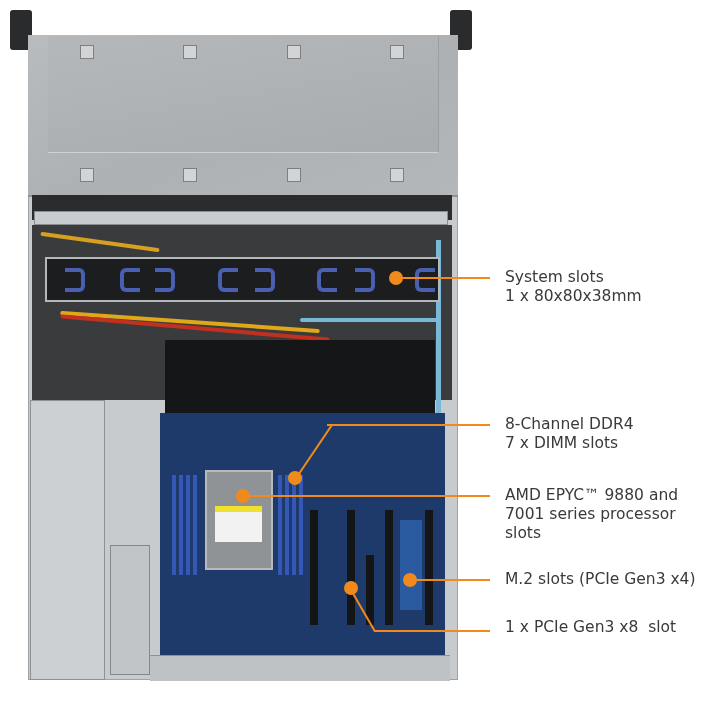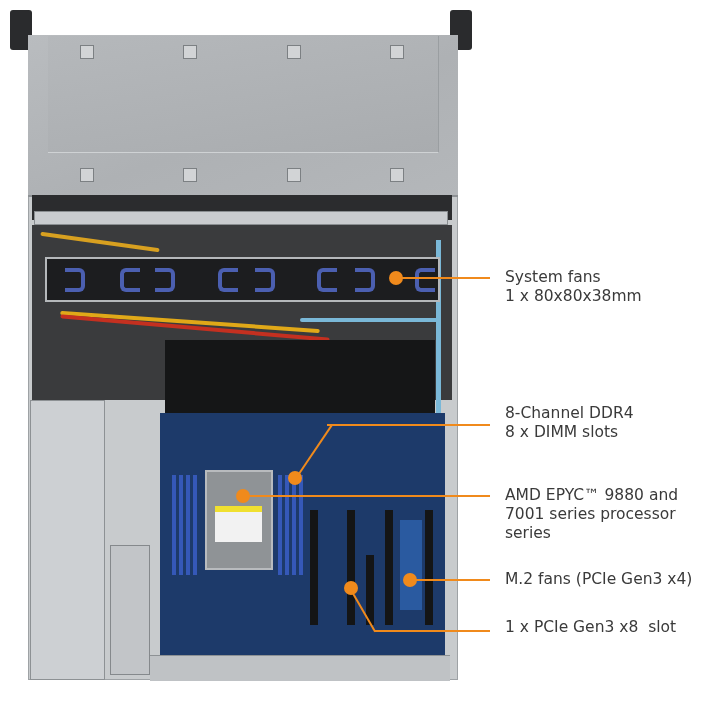--- a/index.html
+++ b/index.html
@@ -130,34 +130,34 @@
 <div class="abs line" style="left:243px;top:495px;width:247px"></div>
 
 <div class="abs dot" style="left:403px;top:573px"></div>
 <div class="abs line" style="left:410px;top:579px;width:80px"></div>
 
 <div class="abs dot" style="left:344px;top:581px"></div>
 <div class="abs line" style="left:351px;top:588px;width:50px;transform-origin:0 0;transform:rotate(60deg)"></div>
 <div class="abs line" style="left:375px;top:630px;width:115px"></div>
 
 <div class="abs label" style="top:268px">
-  <div>System fans</div>
+  <div>System slots</div>
   <div>1 x 80x80x38mm</div>
 </div>
 
-<div class="abs label" style="top:404px">
+<div class="abs label" style="top:415px">
   <div>8-Channel DDR4</div>
-  <div>8 x DIMM slots</div>
+  <div>7 x DIMM slots</div>
 </div>
 
 <div class="abs label" style="top:486px">
   <div>AMD EPYC™ 9880 and</div>
   <div>7001 series processor</div>
-  <div>series</div>
+  <div>slots</div>
 </div>
 
 <div class="abs label" style="top:570px">
-  <div>M.2 fans (PCIe Gen3 x4)</div>
+  <div>M.2 slots (PCIe Gen3 x4)</div>
 </div>
 
 <div class="abs label" style="top:618px">
   <div style="white-space:pre">1 x PCIe Gen3 x8  slot</div>
 </div>
 
 </body></html>

